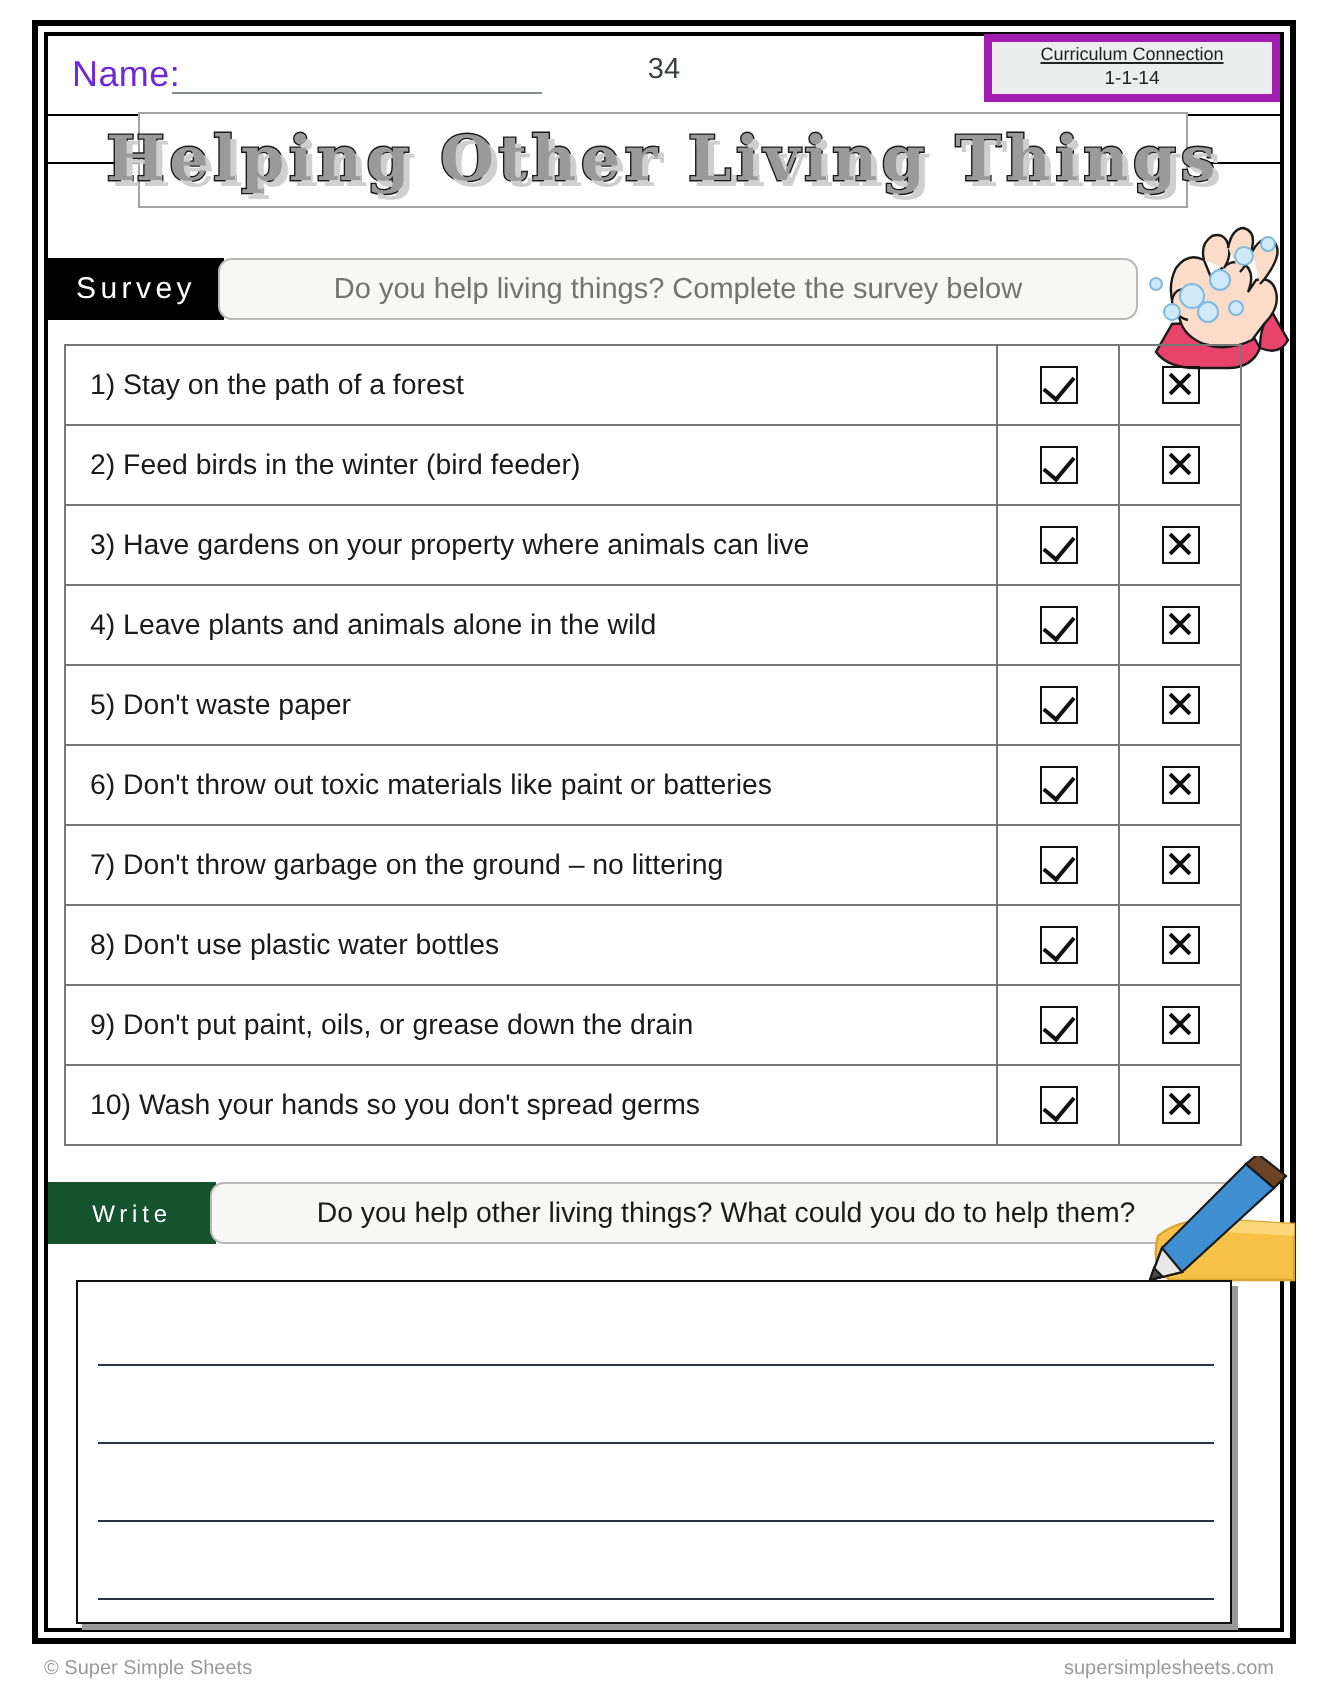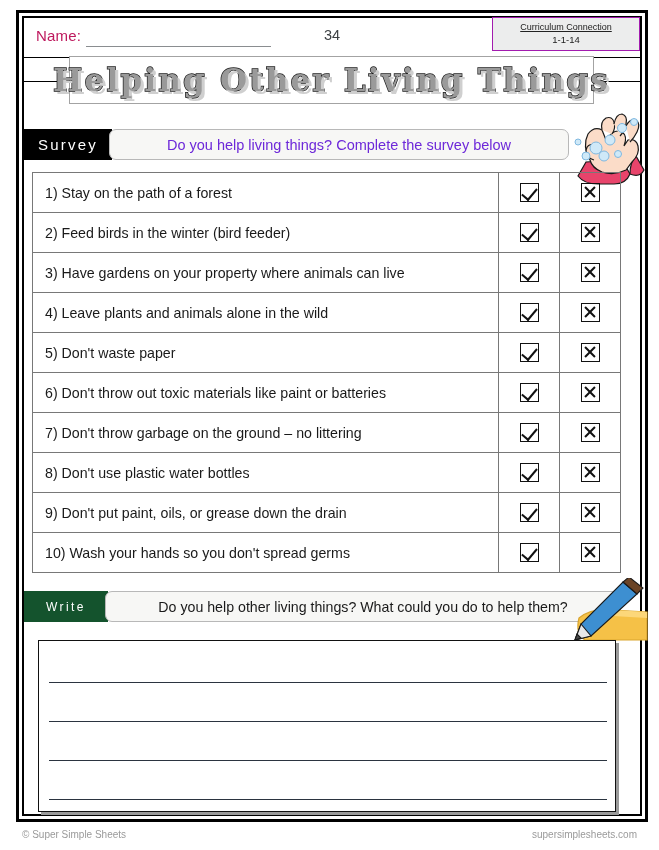--- a/index.html
+++ b/index.html
@@ -31,38 +31,38 @@
 
   
   .header {
     position: absolute;
     left: 24px; top: 18px;
     width: 616px; height: 40px;
     border-bottom: 1.5px solid #000;
   }
   .name-label {
     position: absolute; left: 12px; top: 9px;
-    font-size: 15px; color: #be185d;
+    font-size: 18px; color: #6d28d9;
     letter-spacing: .2px;
   }
   .name-line {
     position: absolute; left: 62px; top: 28px;
     width: 185px; height: 0;
     border-bottom: 1.6px solid #8a8d90;
   }
   .page-num {
     position: absolute; left: 0; top: 9px;
     width: 616px; text-align: center;
     font-size: 14.5px; color: #3c4043;
   }
   .curriculum-box {
     position: absolute; right: 0px; top: -1px;
     width: 148px; height: 34px;
     background: #eceded;
-    border: 1px solid #a21caf;
+    border: 4px solid #a21caf;
     display: flex; flex-direction: column;
     align-items: center; justify-content: center;
     line-height: 1.25;
   }
   .curriculum-title {
     font-size: 9px; color: #222;
     text-decoration: underline;
   }
   .curriculum-code { font-size: 9.5px; color: #222; }
 
@@ -111,21 +111,21 @@
     letter-spacing: 2.2px;
     display: flex; align-items: center; justify-content: center;
   }
   .survey-prompt {
     position: absolute; left: 85px; top: 0;
     width: 460px; height: 31px;
     background: #f7f7f5;
     border: 1px solid #b8b8b8;
     border-radius: 7px;
     display: flex; align-items: center; justify-content: center;
-    font-size: 14.5px; color: #6d28d9;
+    font-size: 14.5px; color: #737373;
     padding: 0 10px;
   }
 
   
   .hands-art {
     position: absolute; left: 556px; top: 104px;
     width: 100px; height: 84px;
     pointer-events: none;
   }
 

